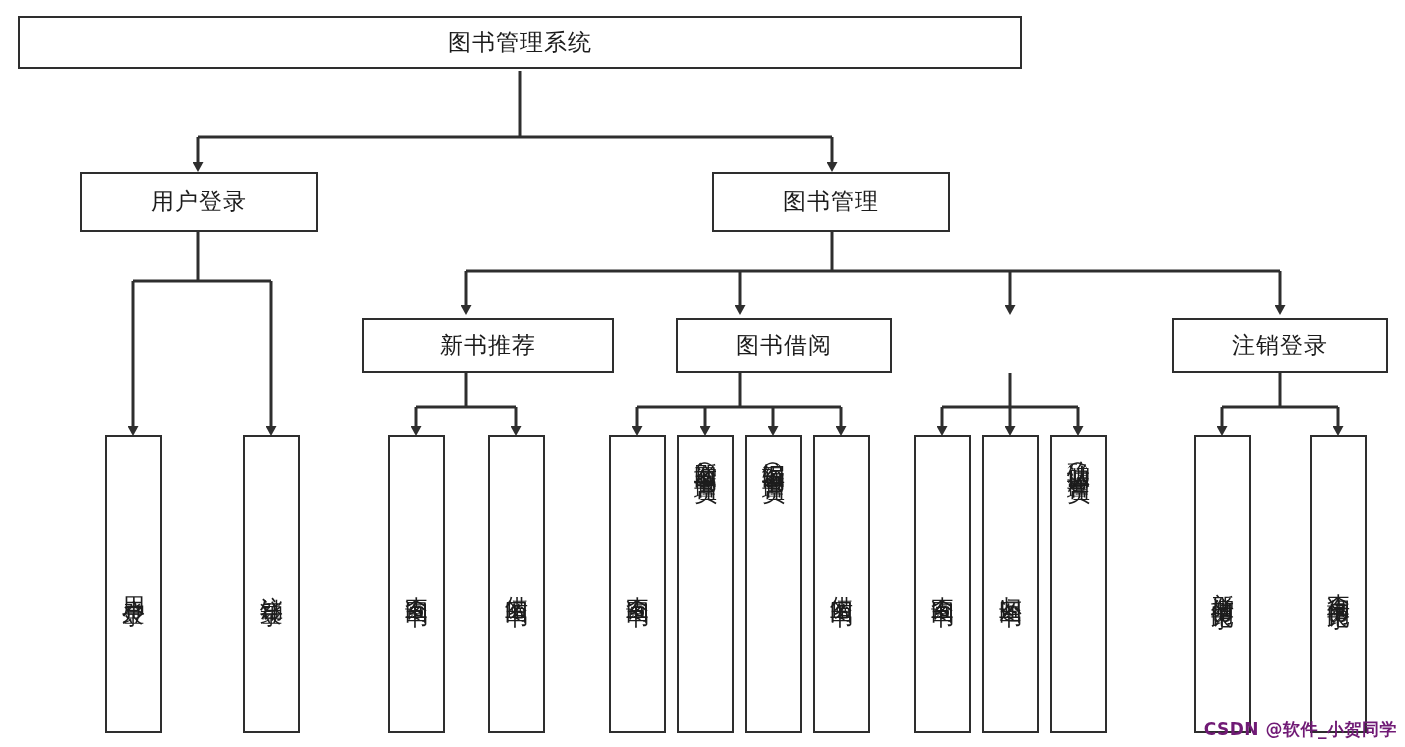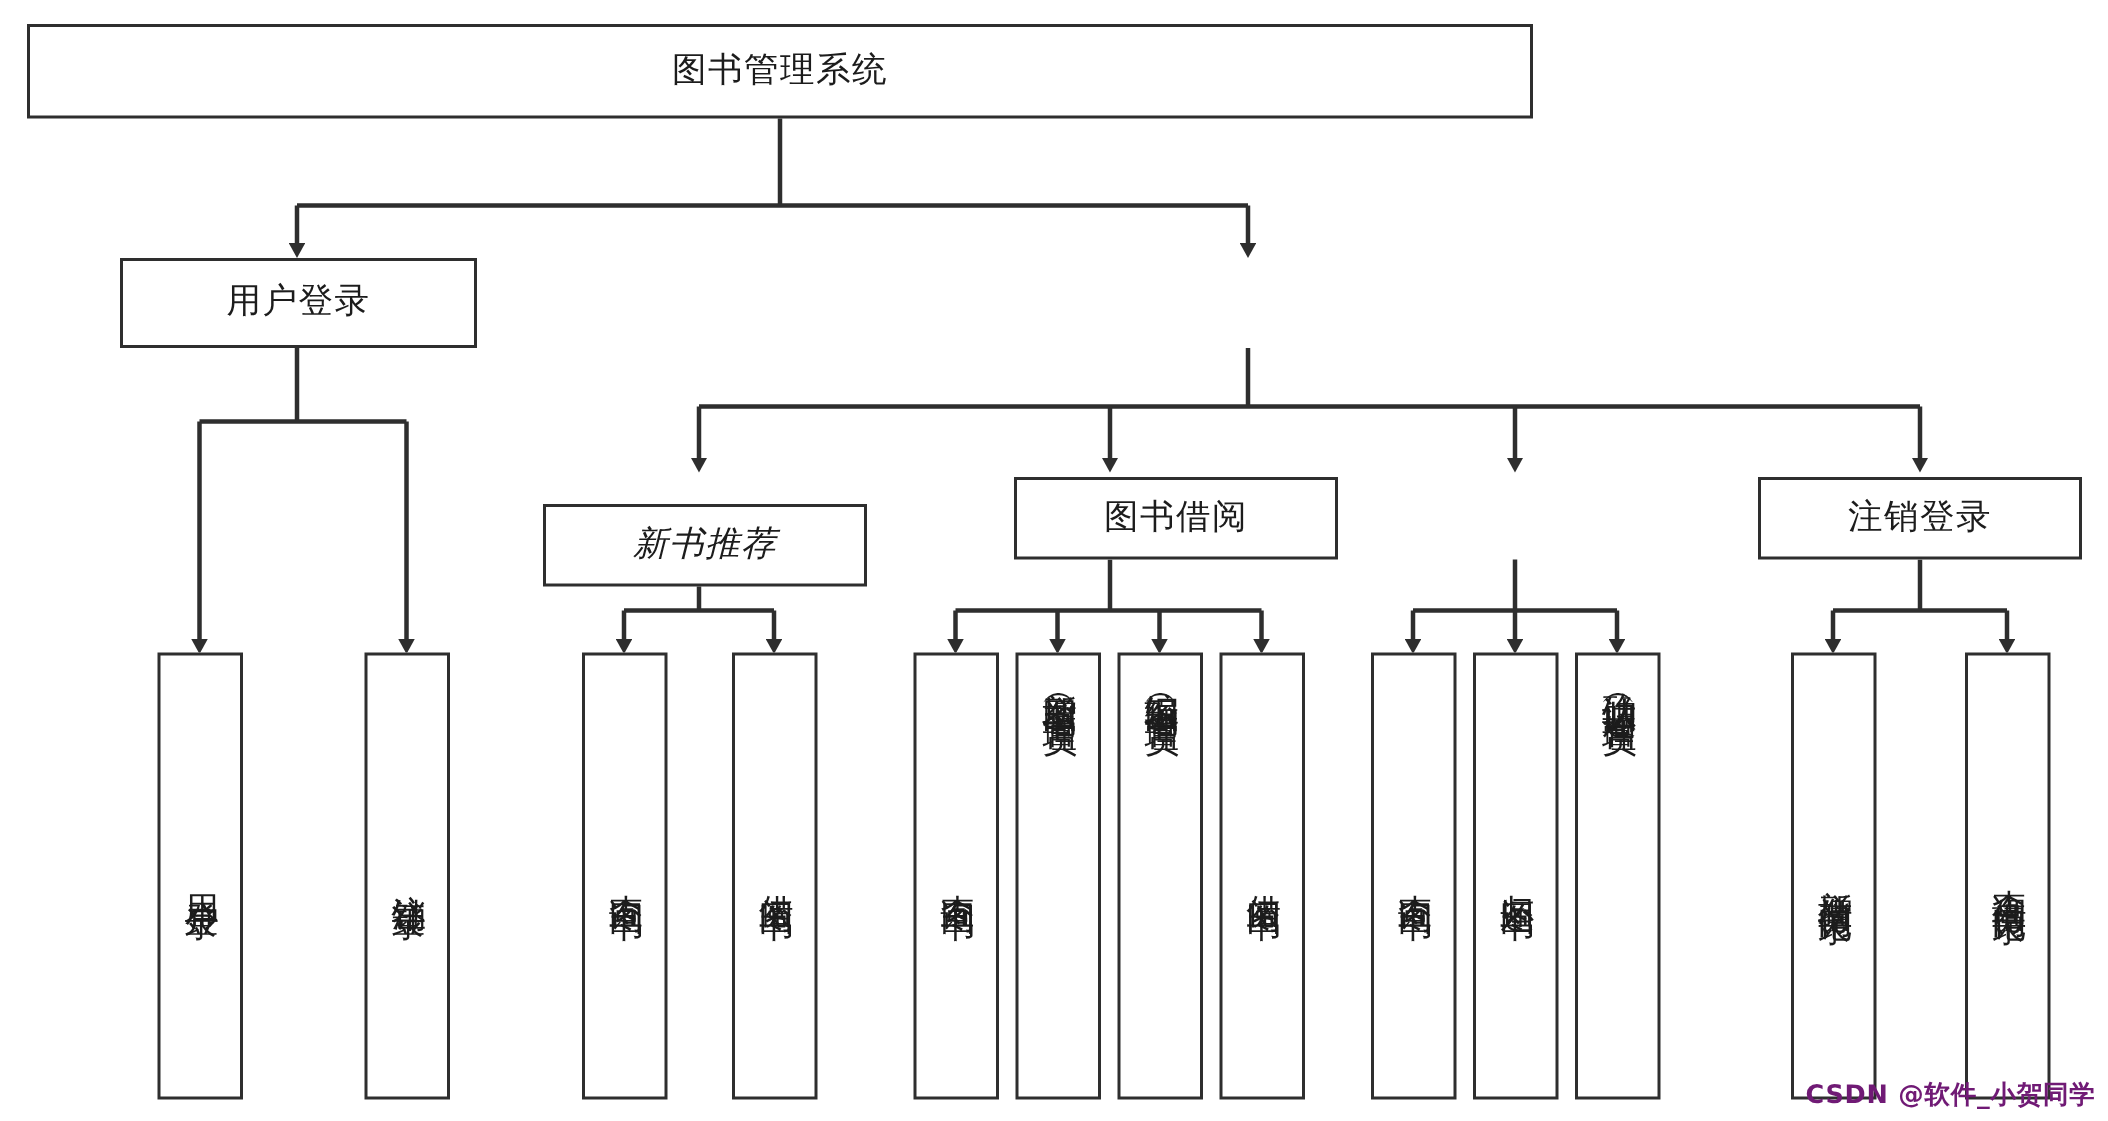--- a/index.html
+++ b/index.html
@@ -119,29 +119,32 @@
       <path d="M1010,407 L1010,428" marker-end="url(#arrow)"></path>
       <path d="M1078,407 L1078,428" marker-end="url(#arrow)"></path>
 
       <path d="M1280,373 L1280,407"></path>
       <path d="M1222,407 L1338,407"></path>
       <path d="M1222,407 L1222,428" marker-end="url(#arrow)"></path>
       <path d="M1338,407 L1338,428" marker-end="url(#arrow)"></path>
     </g>
   </svg>
 
-  <div class="node node-h" style="left:18px; top:16px; width:1004px; height:63px;">
+  <div class="node node-h" style="left:18px; top:16px; width:1004px; height:53px;">
     <span>图书管理系统</span>
   </div>
 
   <div class="node node-h" style="left:80px; top:172px; width:238px; height:60px;">
     <span>用户登录</span>
   </div>
+  <div class="node node-h" style="left:712px; top:172px; width:238px; height:60px;">
+    <span>图书管理</span>
+  </div>
 
-  <div class="node node-h" style="left:362px; top:336px; width:216px; height:55px;font-style:italic;">
+  <div class="node node-h" style="left:362px; top:318px; width:252px; height:55px;">
     <span>新书推荐</span>
   </div>
   <div class="node node-h" style="left:632px; top:318px; width:216px; height:55px;margin-left:44px;">
     <span>图书借阅</span>
   </div>
   <div class="node node-h" style="left:1172px; top:318px; width:216px; height:55px;">
     <span>注销登录</span>
   </div>
 
   <div class="node node-v centered" style="left:105px; top:435px; width:57px; height:298px;">

